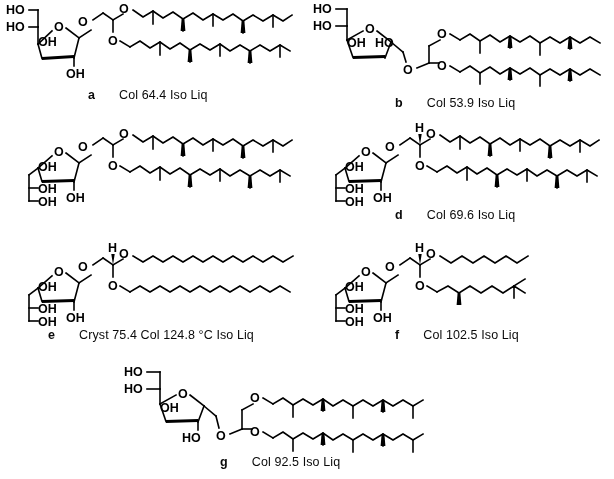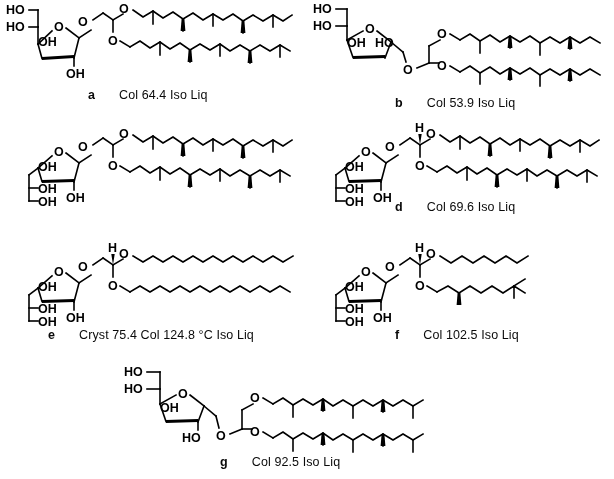--- a/index.html
+++ b/index.html
@@ -240,21 +240,21 @@
         <line class="bd" x1="158" y1="47" x2="158" y2="60"></line>
         <line class="bd" x1="188" y1="55" x2="188" y2="67"></line>
         <line class="bd" x1="218" y1="49" x2="218" y2="61"></line>
         <line class="bd" x1="248" y1="56" x2="248" y2="68"></line>
         <line class="bd" x1="278" y1="50" x2="278" y2="62"></line>
         <polygon class="wdg" points="186.6,55 189.4,55 190.4,67 185.6,67"></polygon>
         <polygon class="wdg" points="246.6,56 249.4,56 250.4,68 245.6,68"></polygon>
       </g>
     </svg>
   </div>
-  <div class="caption" style="left:395px;top:200px;">
+  <div class="caption" style="left:395px;top:208px;">
     <span class="tag">d</span><span class="txt">Col 69.6 Iso Liq</span>
   </div>
 
   <div class="panel" style="left:2px;top:240px;">
     <svg width="300" height="90" viewBox="0 0 300 90">
       <g>
         <text class="atm" x="52" y="36">O</text>
         <line class="bd" x1="36" y1="48" x2="50" y2="36"></line>
         <line class="bd" x1="64" y1="33" x2="77" y2="43"></line>
         <line class="bd" x1="77" y1="43" x2="72" y2="62"></line>

